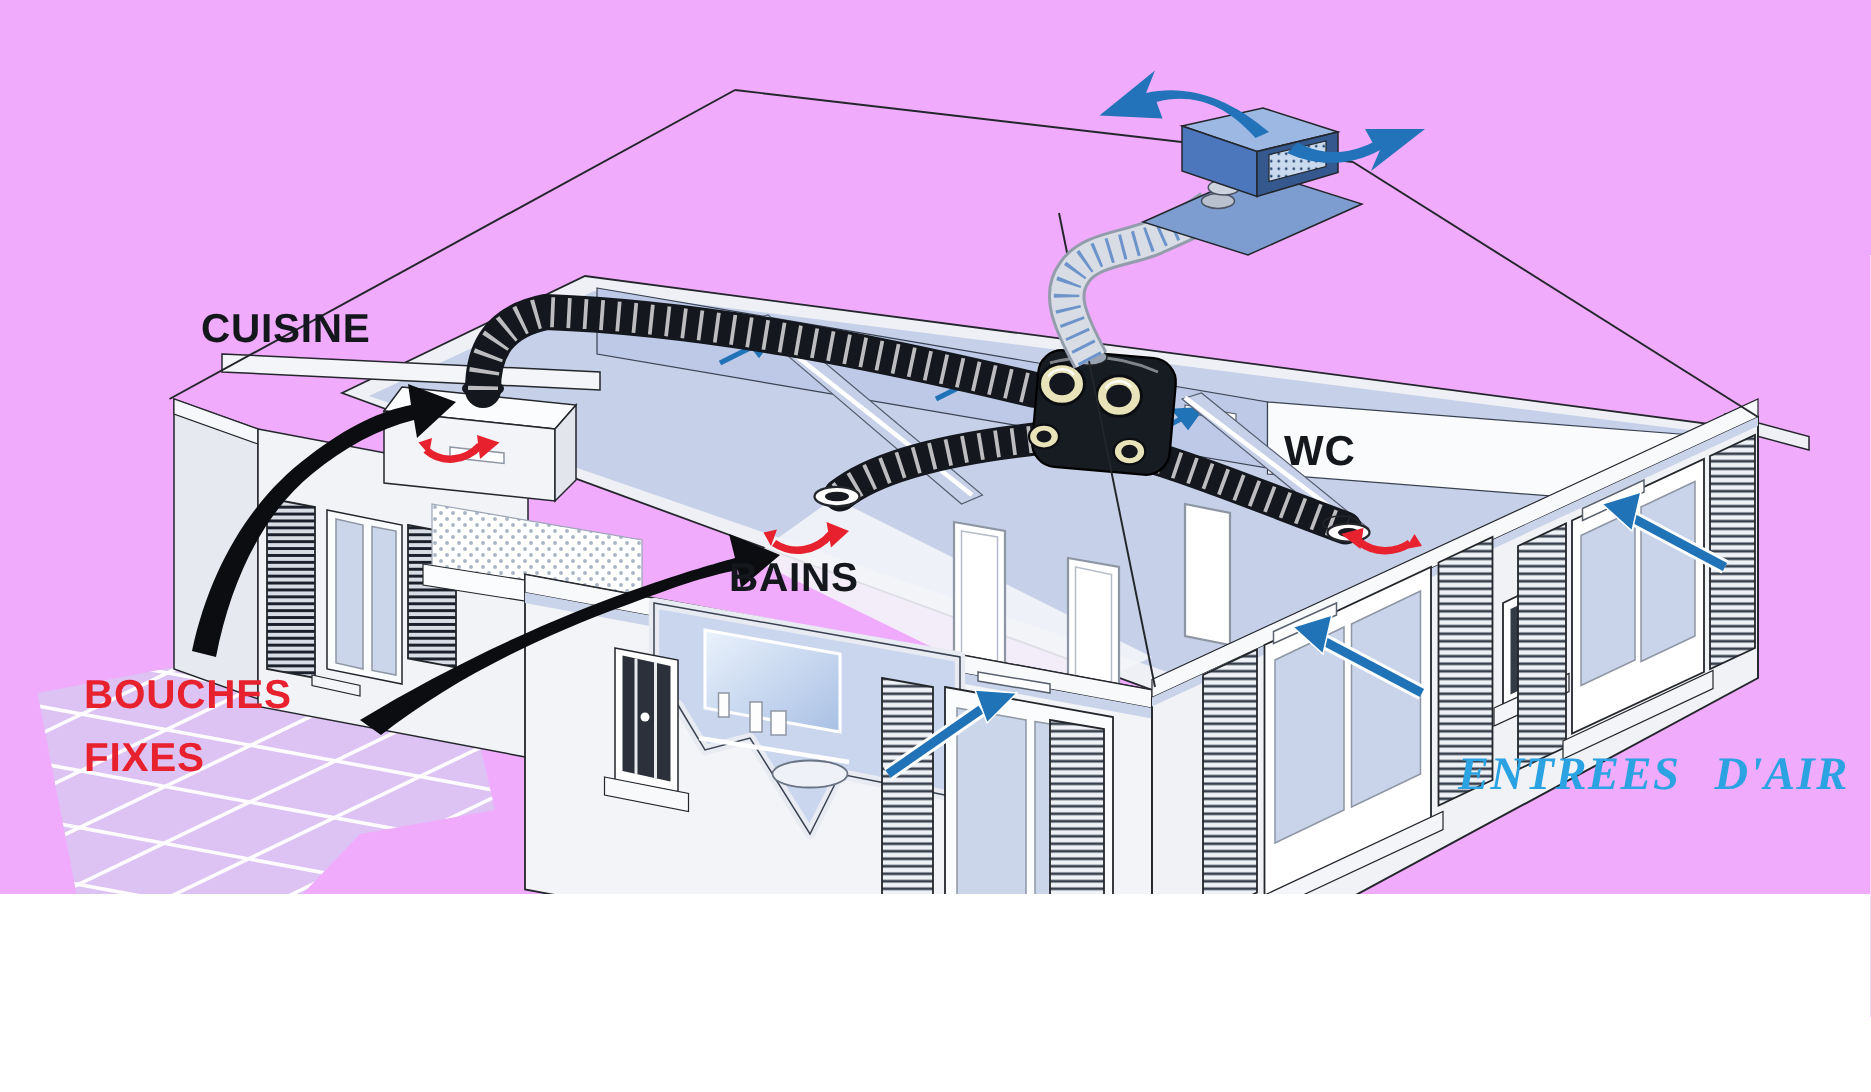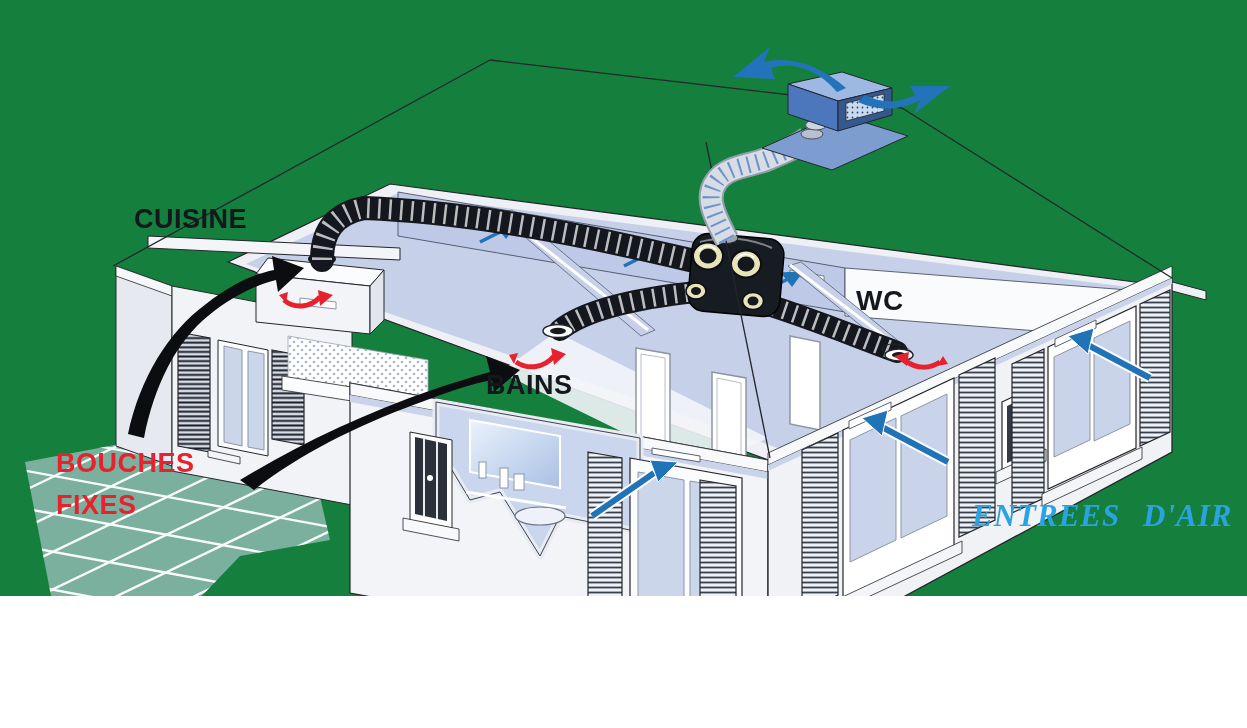--- a/index.html
+++ b/index.html
@@ -1,16 +1,16 @@
 <!DOCTYPE html>
 <html><head>
 <meta charset="utf-8">
 <style>
   html,body{margin:0;padding:0;background:#ffffff;}
-  .stage{position:relative;width:1247px;height:596px;background:#15803d;overflow:hidden;
+  .stage{position:relative;width:1247px;height:596px;background:#f0abfc;overflow:hidden;
          font-family:"Liberation Sans", sans-serif;}
   svg{display:block;}
   text{user-select:none;}
   .lbl{font-family:"Liberation Sans",sans-serif;font-weight:bold;font-size:27px;
        fill:#14171c;letter-spacing:0.5px;}
   .lbl-wc{font-size:28px;}
   .lbl-red{fill:#e8212e;}
   .lbl-entrees{font-family:"Liberation Serif",serif;font-style:italic;font-weight:bold;
        font-size:31px;fill:#2ba3e2;word-spacing:14px;letter-spacing:1px;}
 </style>

